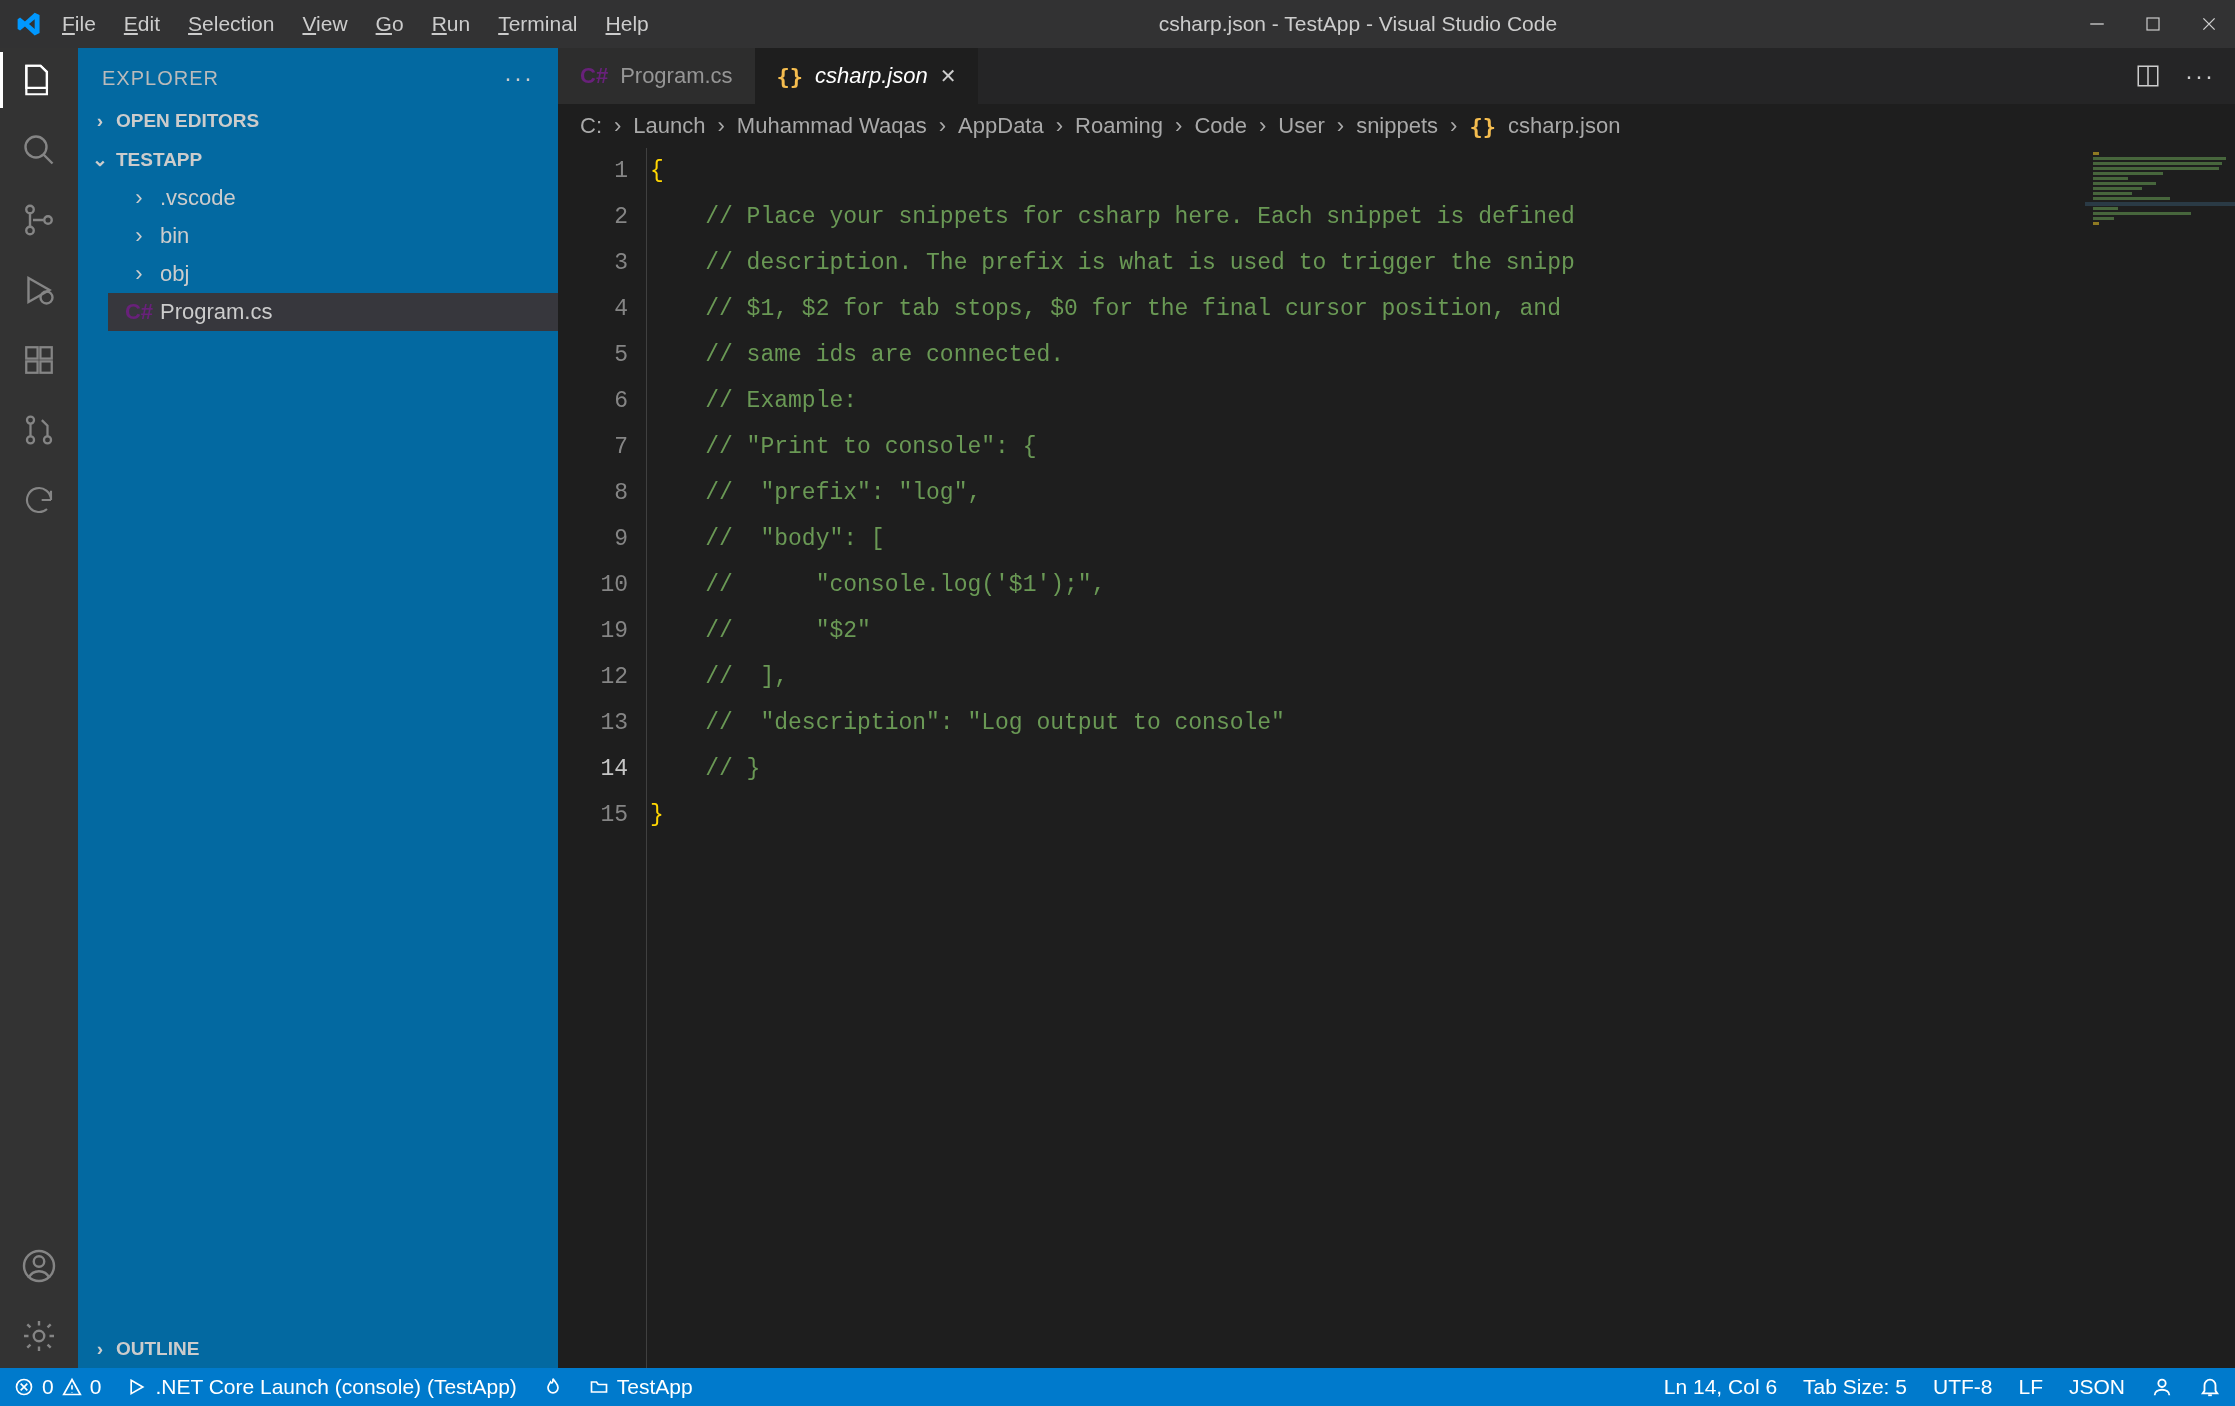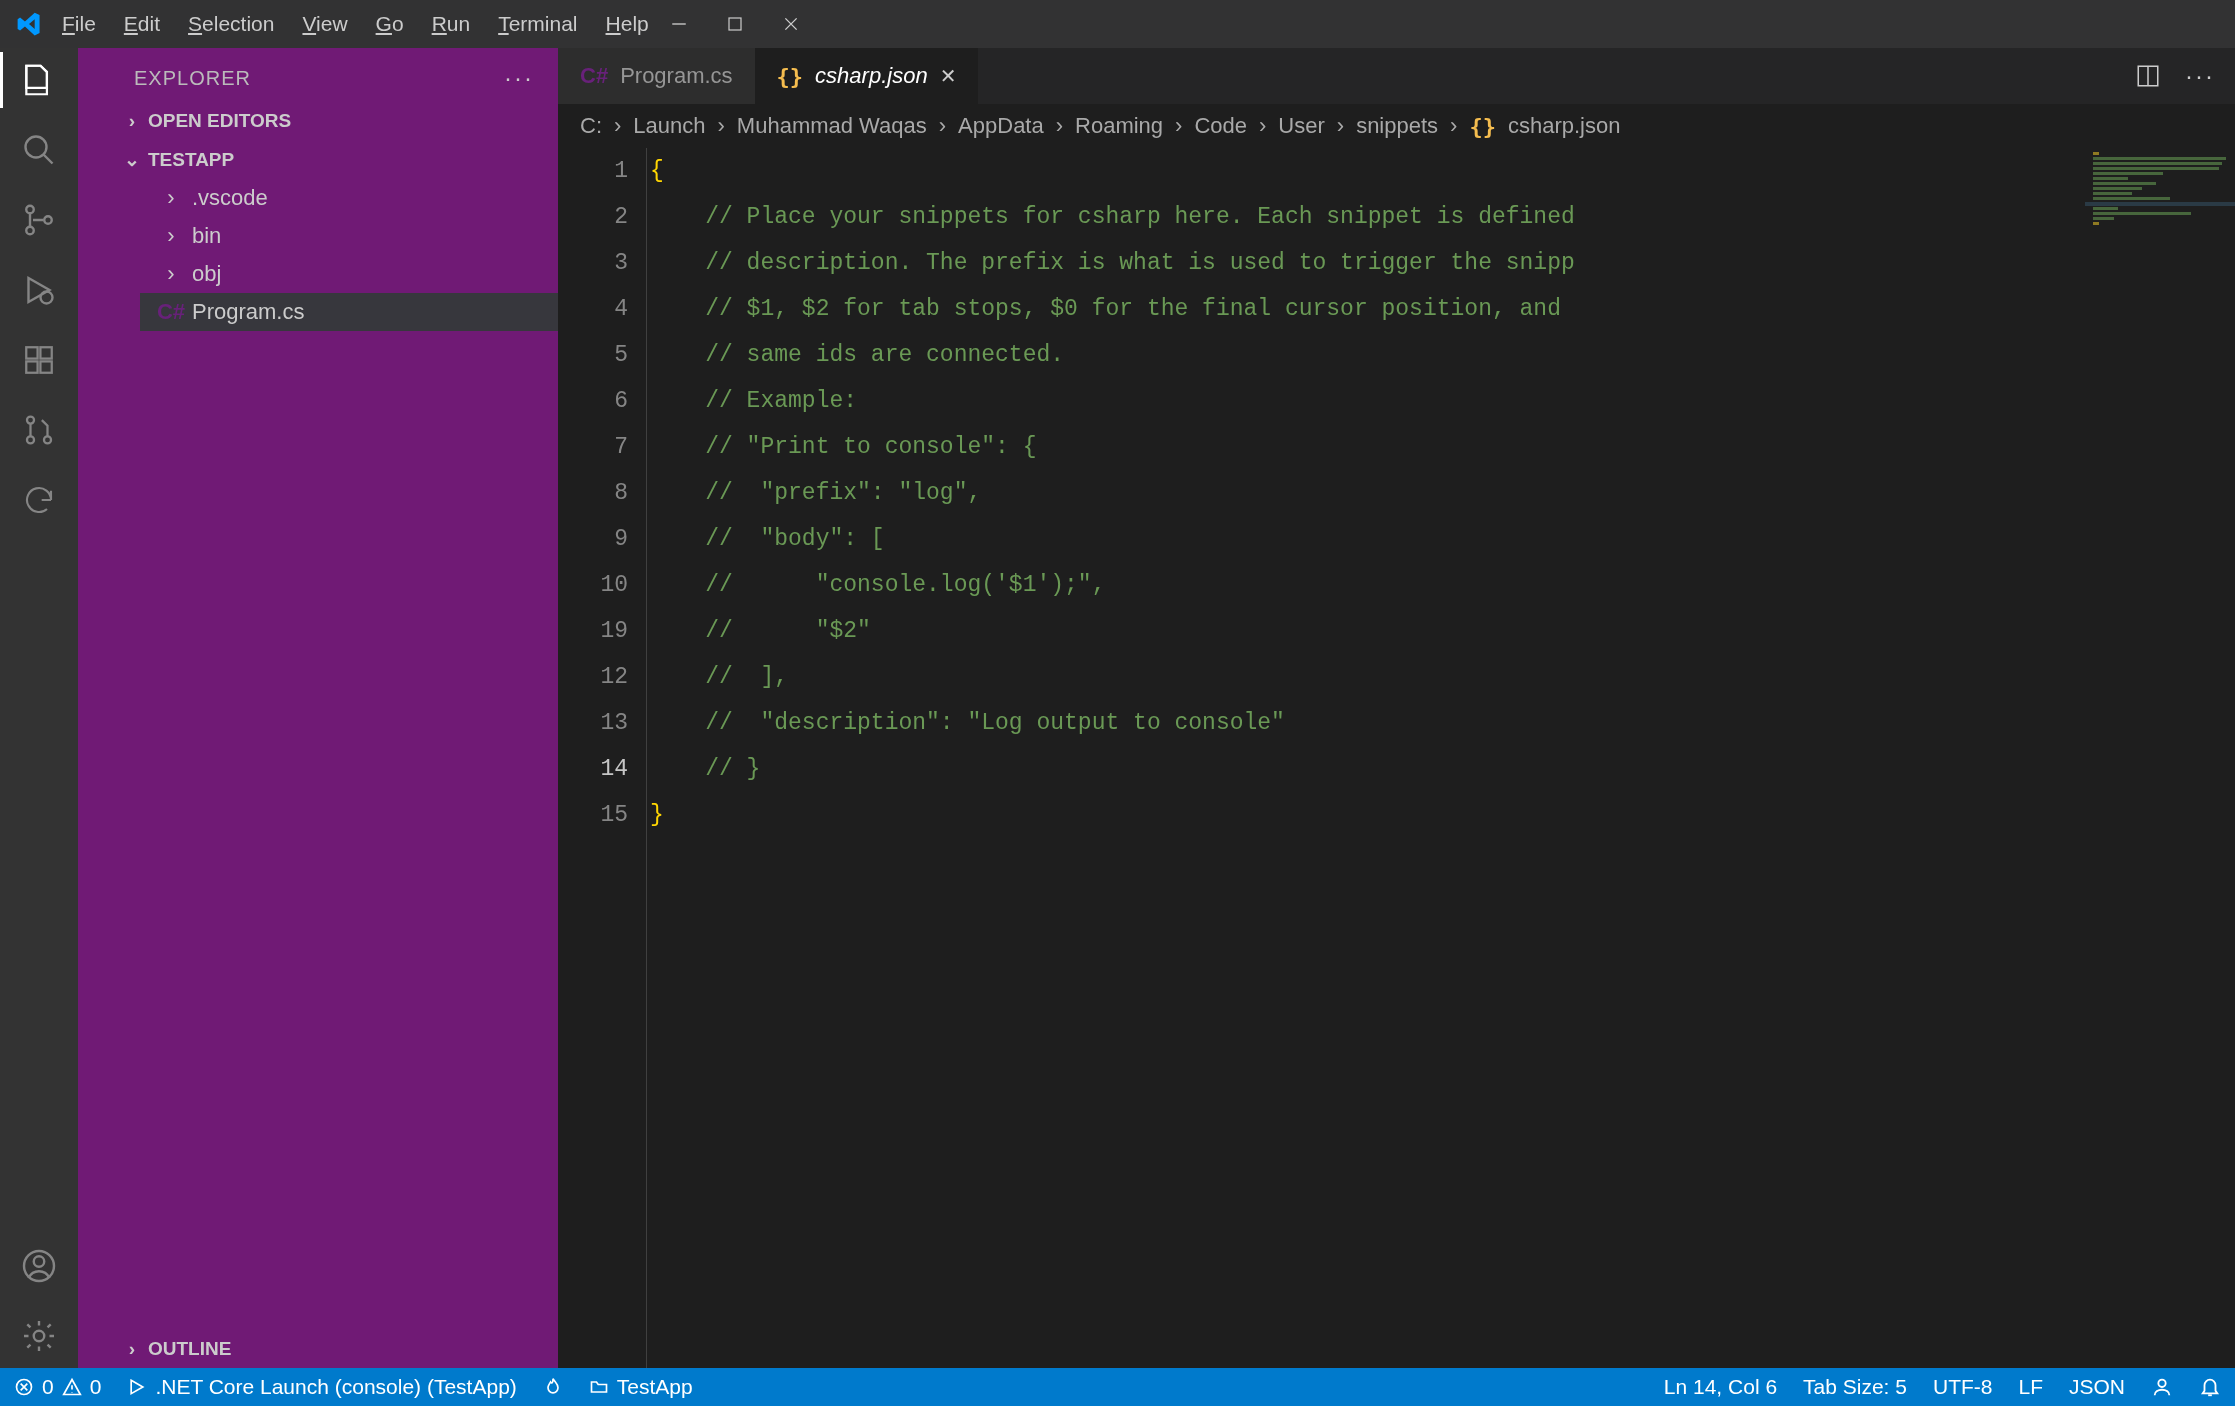--- a/index.html
+++ b/index.html
@@ -40,24 +40,23 @@
   padding-bottom: 12px;
 }
 .activity-top, .activity-bottom { display:flex; flex-direction:column; align-items:center; gap: 30px; }
 .activity-icon { width: 40px; height: 40px; display:flex; align-items:center; justify-content:center; color:#858585; cursor:pointer; }
 .activity-icon.active { color:#ffffff; }
 .activity-icon.active::before { content:""; position:absolute; left:0; width:3px; height:56px; background:#fff; }
 .activitybar .activity-icon { position:relative; }
 .activitybar .activity-icon.active::before { content:""; position:absolute; left:-19px; width:3px; height:56px; background:#fff; }
 .sidebar {
   width: 480px;
-  background: #701a75;
+  background: #0369a1;
   display:flex;
   flex-direction:column;
-  padding-left:32px;
 }
 .sidebar-header {
   padding: 16px 24px 10px 24px;
   display:flex;
   justify-content:space-between;
   align-items:center;
   color:#bbbbbb;
   font-size:20px;
   letter-spacing: 1px;
 }
@@ -188,20 +187,21 @@
   <div class="menu" id="menu">
       <span class="menu-item"><span class="underline">F</span>ile</span>
       <span class="menu-item"><span class="underline">E</span>dit</span>
       <span class="menu-item"><span class="underline">S</span>election</span>
       <span class="menu-item"><span class="underline">V</span>iew</span>
       <span class="menu-item"><span class="underline">G</span>o</span>
       <span class="menu-item"><span class="underline">R</span>un</span>
       <span class="menu-item"><span class="underline">T</span>erminal</span>
       <span class="menu-item"><span class="underline">H</span>elp</span>
     </div>
+  <div class="title-center">csharp.json - TestApp - Visual Studio Code</div>
   <div class="win-controls">
     <span class="win-btn">
         <svg width="18" height="18" viewBox="0 0 16 16">
           <path stroke="#cccccc" stroke-width="1.2" d="M2 8h12"></path>
         </svg>
       </span>
     <span class="win-btn">
         <svg width="16" height="16" viewBox="0 0 16 16">
           <rect x="2" y="2" width="12" height="12" fill="none" stroke="#cccccc" stroke-width="1.2"></rect>
         </svg>

